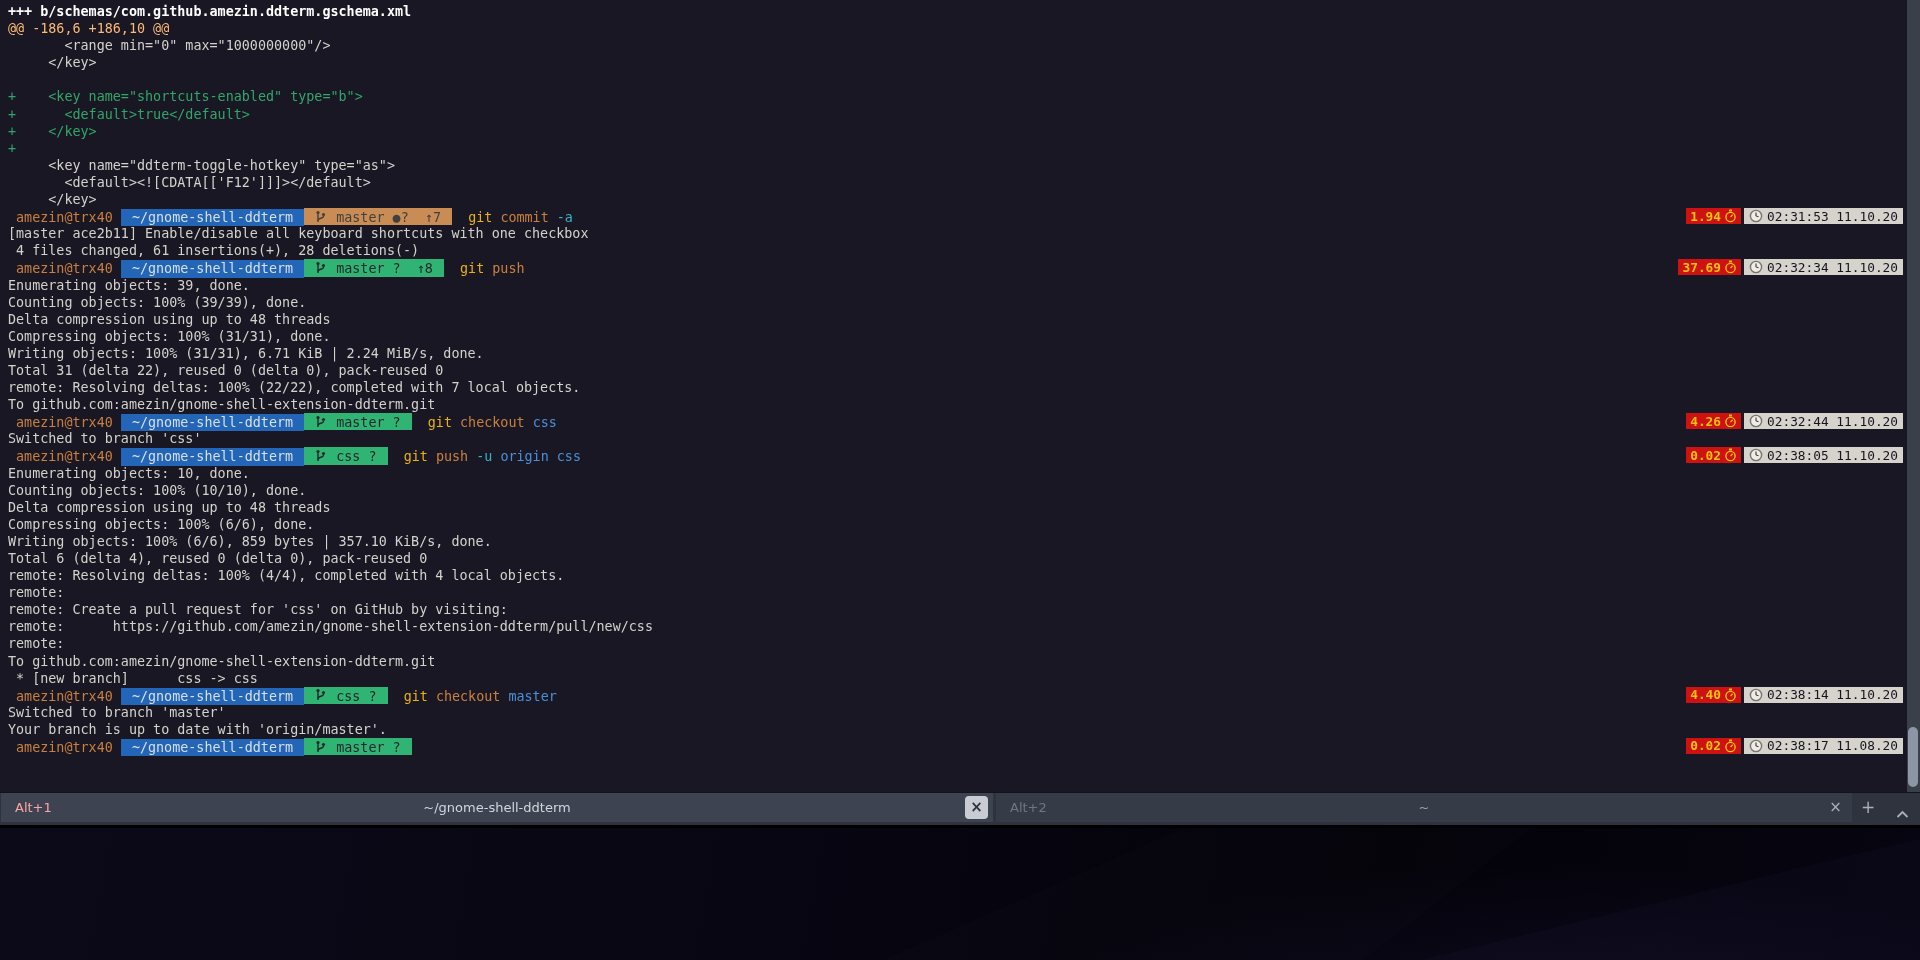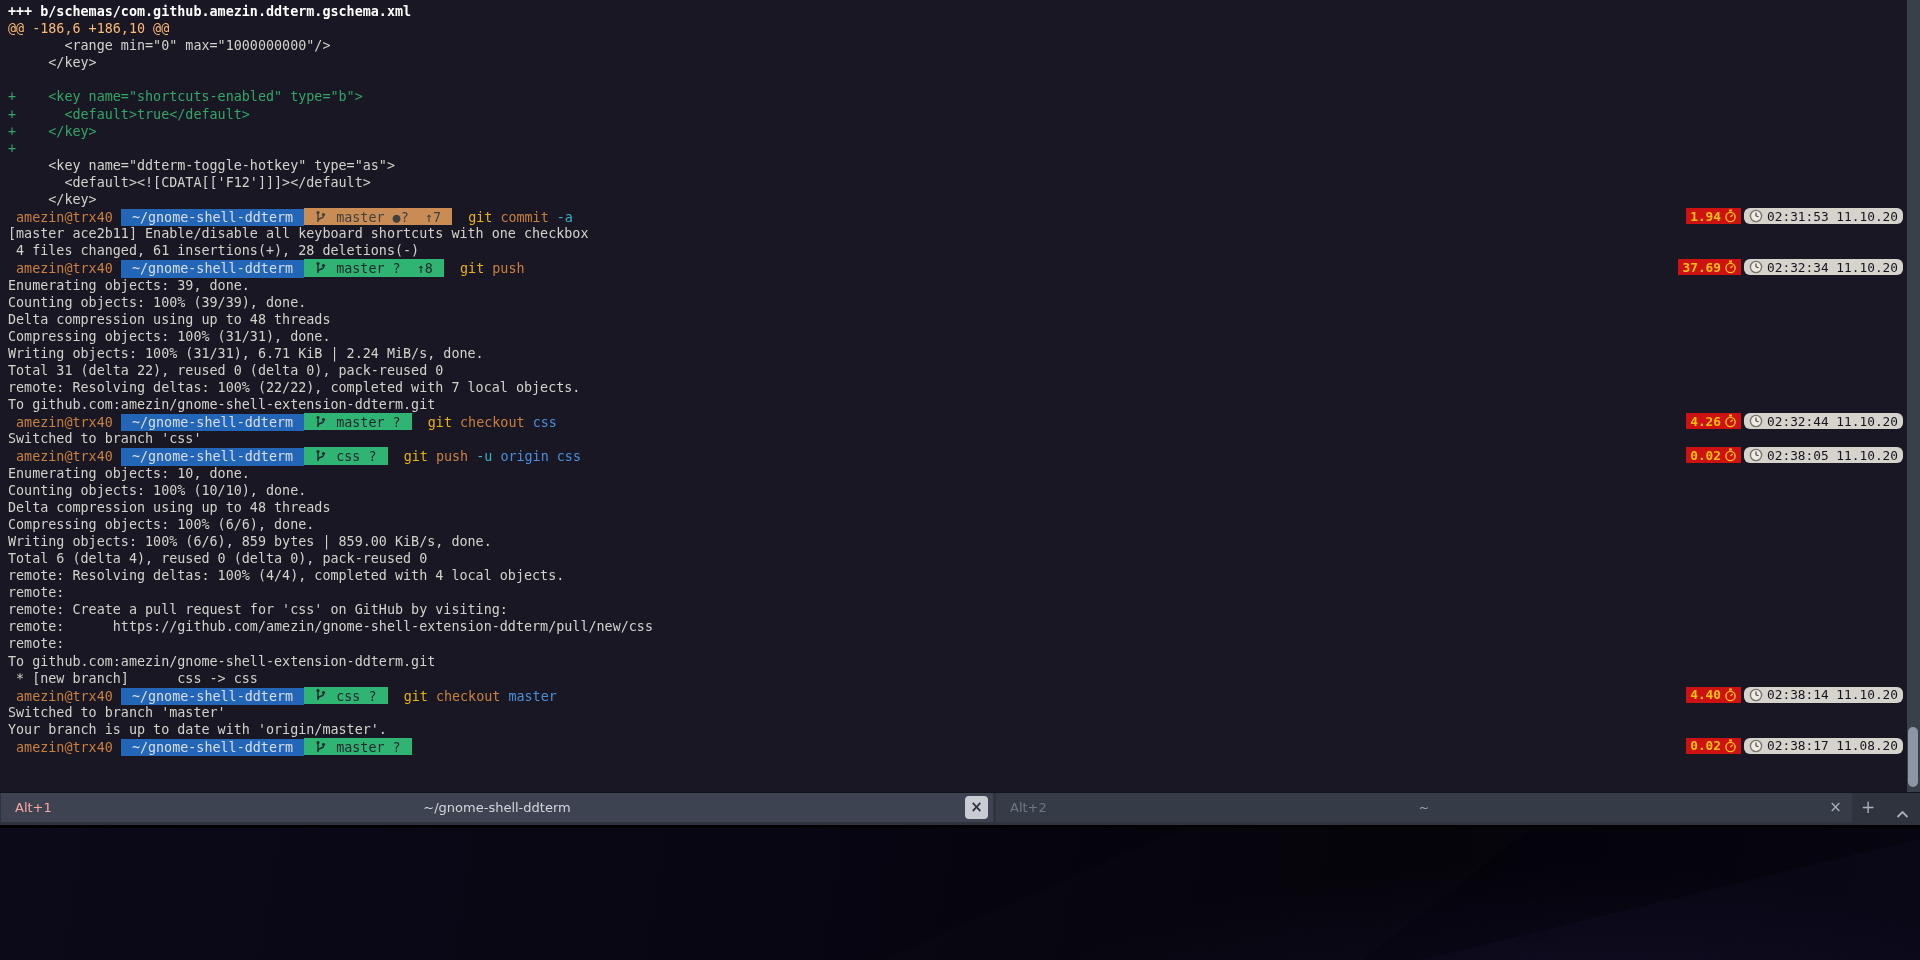--- a/index.html
+++ b/index.html
@@ -18,21 +18,21 @@
   .c-opt{color:#35b3c5}
   .c-arg{color:#4a90d9}
   .c-user{color:#c9803f}
   .seg{display:inline-block;padding:0 11px;height:17.1px;}
   .seg-dir{background:#2366b8;color:#d8dfe8;}
   .seg-orange{background:#c98c55;color:#404040;}
   .seg-green{background:#2fb473;color:#21282e;}
   .git-ico{position:relative;top:1.5px;margin-right:2px;}
   .badges{position:absolute;right:17px;top:0;display:flex;gap:3px;height:16px;font-size:12.8px;}
   .timer{background:#ce1111;color:#f9c40f;display:flex;align-items:center;padding:0 4px;gap:3px;font-weight:bold;}
-  .time{background:#d6d3cd;color:#16131e;display:flex;align-items:center;padding:0 5px;gap:4px;border-radius:6px;}
+  .time{background:#d6d3cd;color:#16131e;display:flex;align-items:center;padding:0 5px;gap:4px;}
   
   .sbar{position:absolute;right:0;top:0;width:13px;height:792px;background:#394049;}
   .sthumb{position:absolute;left:1px;width:10px;top:727px;height:60px;background:#8d96a4;border-radius:5px;}
   
   .tabbar{position:absolute;left:0;top:792px;width:1920px;height:33px;background:#2e333d;
           border-top:1px solid #11141a;box-sizing:border-box;font-family:"DejaVu Sans",sans-serif;}
   .tab{position:absolute;top:0;height:29px;}
   .tab1{left:1px;width:992px;background:#3d4350;}
   .tab2{left:996px;width:856px;background:#363c47;}
   .tab-shortcut{position:absolute;left:14px;top:0;line-height:29px;font-size:13px;color:#fca5a5;}
@@ -140,21 +140,21 @@
       <line x1="6.5" y1="8" x2="8.6" y2="5.7" stroke="#f9c40f" stroke-width="1.3"></line>
     </svg></div><div class="time"><svg width="14" height="14" viewBox="0 0 14 14">
       <circle cx="7" cy="7" r="5.6" fill="#efece6" stroke="#7a746d" stroke-width="1.4"></circle>
       <line x1="7" y1="7" x2="7" y2="3.4" stroke="#4a453f" stroke-width="1.2"></line>
       <line x1="7" y1="7" x2="9.6" y2="7.8" stroke="#4a453f" stroke-width="1.2"></line>
     </svg><span>02:38:05 11.10.20</span></div></div></div>
       <div class="line"><span class="c-def">Enumerating objects: 10, done.</span></div>
       <div class="line"><span class="c-def">Counting objects: 100% (10/10), done.</span></div>
       <div class="line"><span class="c-def">Delta compression using up to 48 threads</span></div>
       <div class="line"><span class="c-def">Compressing objects: 100% (6/6), done.</span></div>
-      <div class="line"><span class="c-def">Writing objects: 100% (6/6), 859 bytes | 859.00 KiB/s, done.</span></div>
+      <div class="line"><span class="c-def">Writing objects: 100% (6/6), 859 bytes | 357.10 KiB/s, done.</span></div>
       <div class="line"><span class="c-def">Total 6 (delta 4), reused 0 (delta 0), pack-reused 0</span></div>
       <div class="line"><span class="c-def">remote: Resolving deltas: 100% (4/4), completed with 4 local objects.</span></div>
       <div class="line"><span class="c-def">remote:</span></div>
       <div class="line"><span class="c-def">remote: Create a pull request for 'css' on GitHub by visiting:</span></div>
       <div class="line"><span class="c-def">remote:      https://github.com/amezin/gnome-shell-extension-ddterm/pull/new/css</span></div>
       <div class="line"><span class="c-def">remote:</span></div>
       <div class="line"><span class="c-def">To github.com:amezin/gnome-shell-extension-ddterm.git</span></div>
       <div class="line"><span class="c-def"> * [new branch]      css -&gt; css</span></div>
       <div class="line"><span class="c-user"> amezin@trx40 </span><span class="seg seg-dir">~/gnome-shell-ddterm</span><span class="seg seg-green"><svg class="git-ico" width="11" height="14" viewBox="0 0 11 14">
       <line x1="3" y1="2.5" x2="3" y2="12" stroke="currentColor" stroke-width="1.4"></line>

